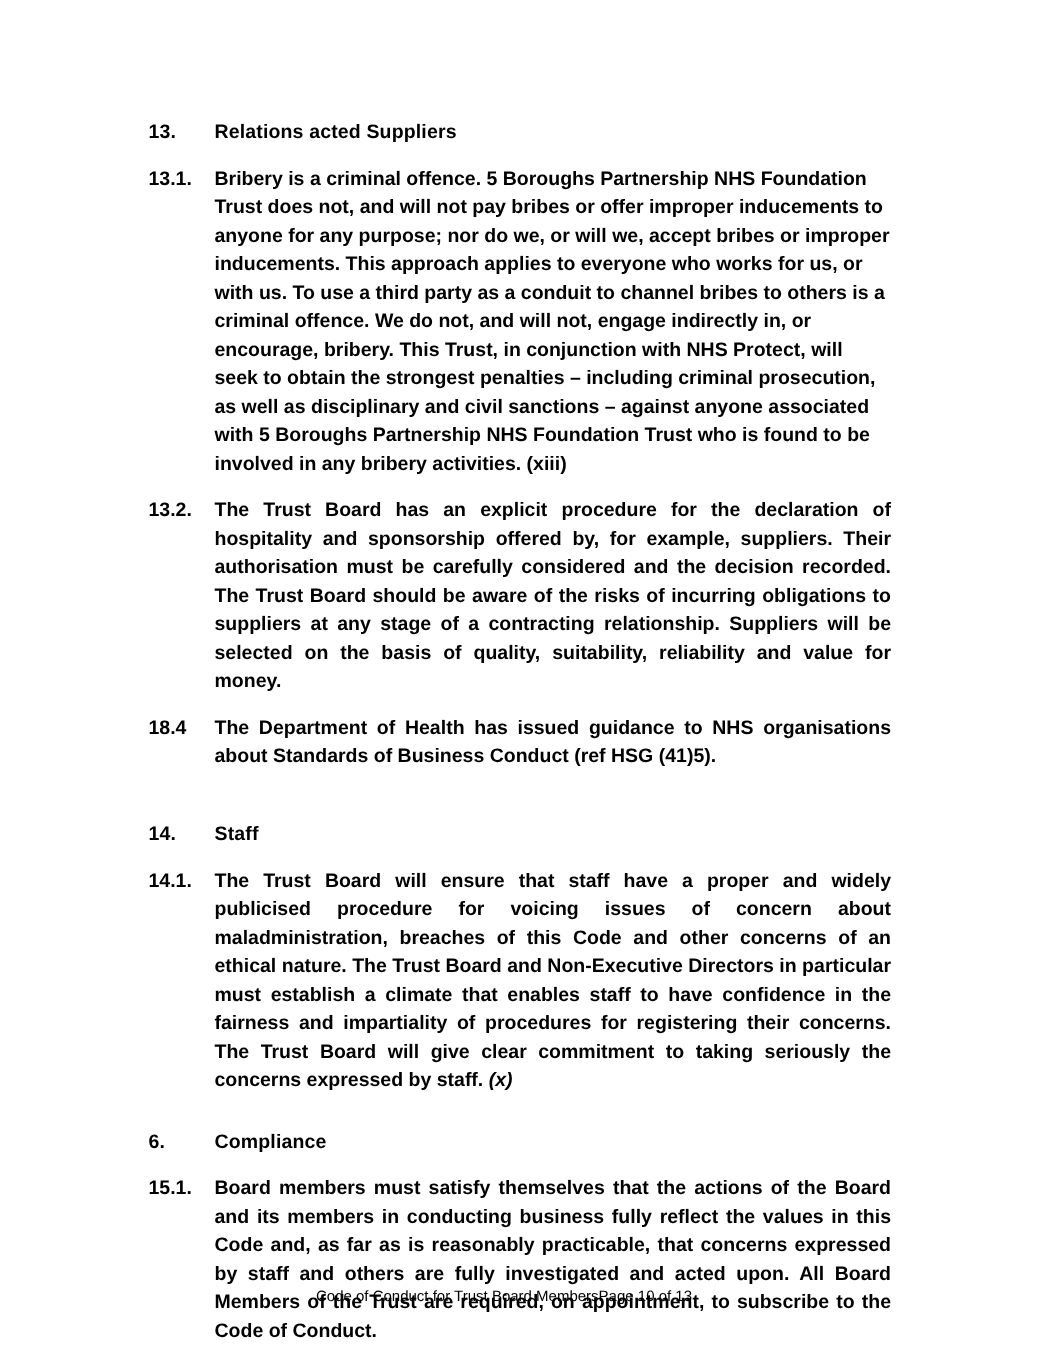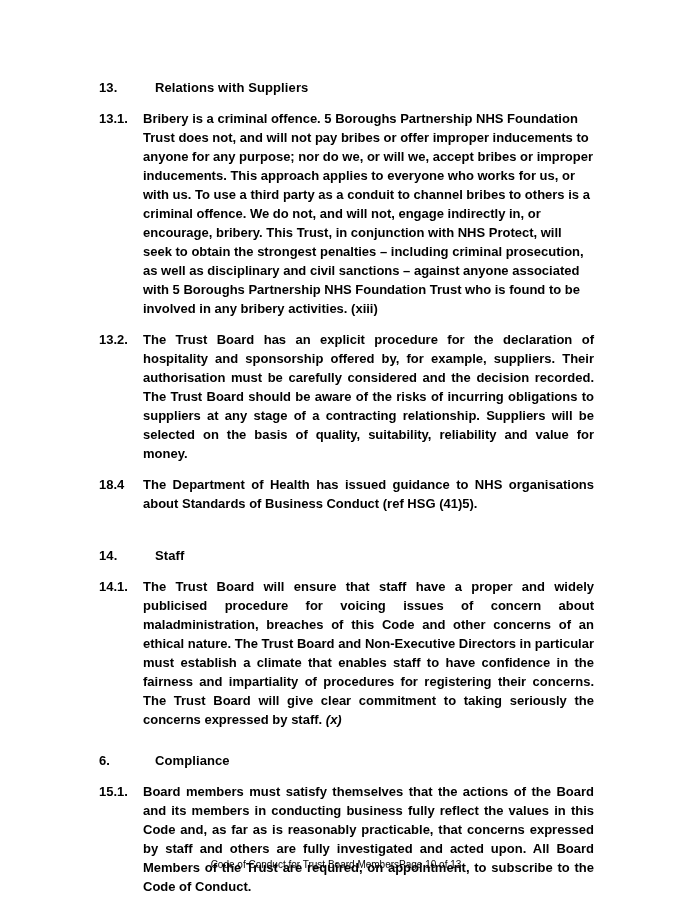--- a/index.html
+++ b/index.html
@@ -26,21 +26,20 @@
     width: 495px;
   }
   
   .section-heading {
     display: flex;
     align-items: flex-start;
     font-weight: bold;
     font-size: 13px;
     line-height: 19px;
     letter-spacing: 0.1px;
-    gap: 12px;
   }
   .section-heading .num {
     width: 44px;
     flex: 0 0 44px;
   }
   .section-heading .title {
     flex: 1 1 auto;
   }
   
   .clause {
@@ -90,21 +89,21 @@
 </style>
 </head>
 <body>
 
 <div class="page">
 
   <div class="content">
 
     <div class="section-heading">
       <span class="num">13.</span>
-      <span class="title">Relations with Suppliers</span>
+      <span class="title">Relations acted Suppliers</span>
     </div>
 
     <div class="sp-head-to-clause"></div>
 
     <div class="clause">
       <span class="num">13.1.</span>
       <span class="body ragged">Bribery is a criminal offence. 5 Boroughs Partnership NHS Foundation Trust does not, and will not pay bribes or offer improper inducements to anyone for any purpose; nor do we, or will we, accept bribes or improper inducements. This approach applies to everyone who works for us, or with us. To use a third party as a conduit to channel bribes to others is a criminal offence. We do not, and will not, engage indirectly in, or encourage, bribery. This Trust, in conjunction with NHS Protect, will seek to obtain the strongest penalties – including criminal prosecution, as well as disciplinary and civil sanctions – against anyone associated with 5 Boroughs Partnership NHS Foundation Trust who is found to be involved in any bribery activities. (xiii)</span>
     </div>
 
     <div class="sp-clause-gap"></div>

